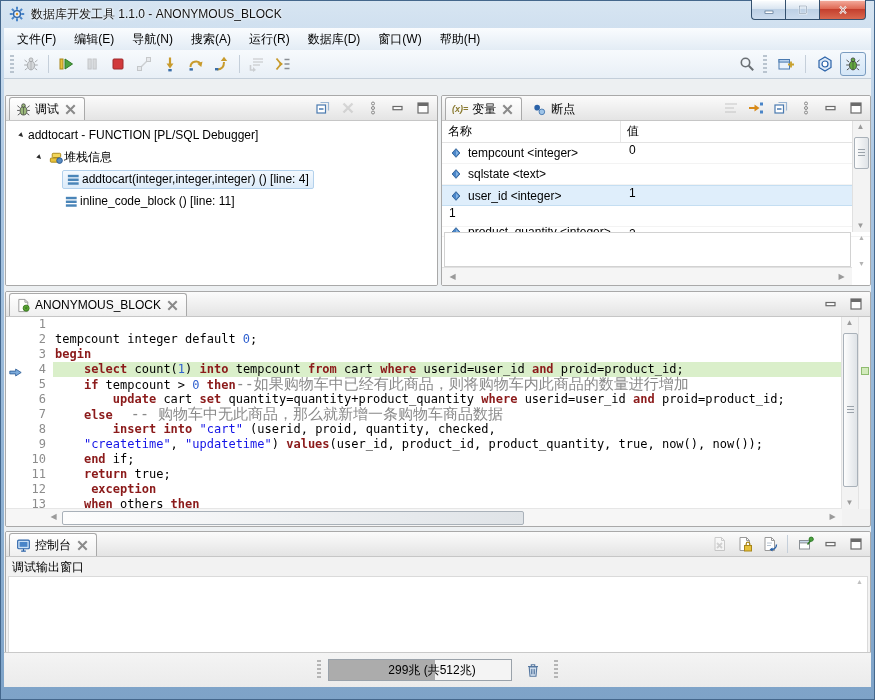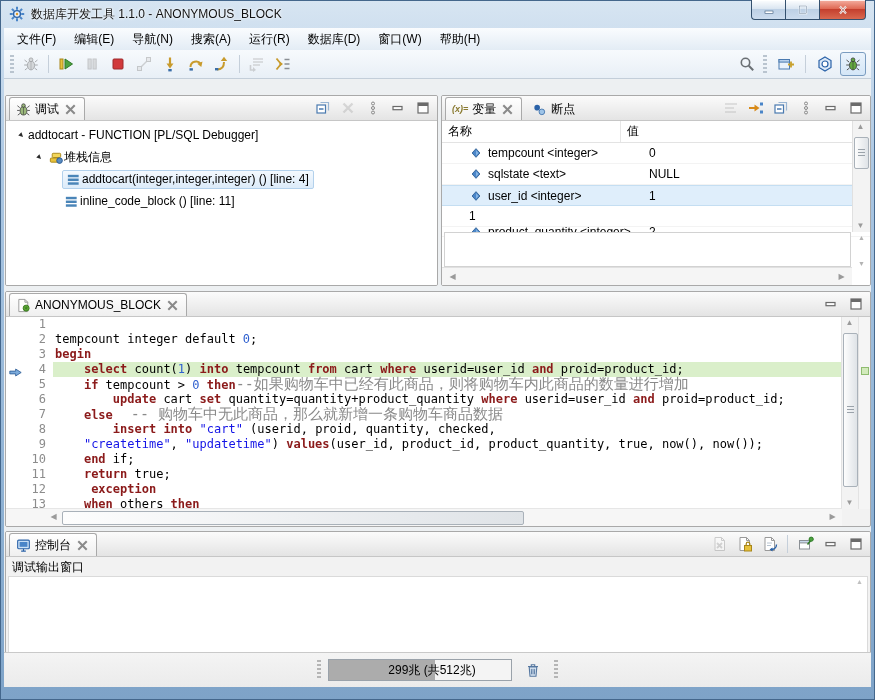--- a/index.html
+++ b/index.html
@@ -57,21 +57,21 @@
   .trow{height:22px;display:flex;align-items:center;white-space:nowrap;}
   .twisty{width:14px;flex:none;display:inline-block;transform:rotate(-45deg);font-size:9px;color:#2a2a2a;text-align:center;}
   .trow .icon{width:18px;flex:none;}
   .trow .icon svg{width:15px;height:15px;}
   .selbox{display:flex;align-items:center;gap:0;padding:1px 4px 1px 1px;border:1px solid #b3d1ec;border-radius:2px;
     background:linear-gradient(#f4f9fe,#dcebf9);}
   
   .vcols{display:flex;height:21px;border-bottom:1px solid #e3e3e3;background:#fff;}
   .vcol-name{width:172px;padding-left:6px;display:flex;align-items:center;border-right:1px solid #e6e6e6;}
   .vcol-val{flex:1;padding-left:6px;display:flex;align-items:center;}
-  .vrow{display:flex;height:20px;border-bottom:1px solid #f3f3f3;align-items:center;padding-left:20px;}
+  .vrow{display:flex;height:20px;border-bottom:1px solid #f3f3f3;}
   .vrow.sel{background:#dfeefb;border-top:1px solid #c4def2;border-bottom:1px solid #c4def2;height:19px;}
   .vrow.partial{height:9px;overflow:hidden;}
   .vname{width:172px;flex:none;display:flex;align-items:center;padding-left:8px;gap:6px;white-space:nowrap;overflow:hidden;}
   .vname .icon svg{width:12px;height:12px;}
   .vval{flex:1;padding-left:7px;white-space:nowrap;}
   .vars-vscroll{position:absolute;top:0px;right:0;width:17px;bottom:53px;background:#f3f3f3;border-left:1px solid #e0e0e0;}
   .vars-detail{position:absolute;left:2px;right:19px;bottom:18px;height:33px;background:#fff;border:1px solid #d2d2d2;}
   .vars-mini{position:absolute;right:1px;bottom:18px;width:15px;height:33px;display:flex;flex-direction:column;justify-content:space-between;align-items:center;color:#b3b3b3;font-size:7px;}
   .vars-hscroll{position:absolute;left:0;right:18px;bottom:0;height:17px;background:#f5f5f5;border-top:1px solid #e0e0e0;display:flex;justify-content:space-between;align-items:center;color:#a8a8a8;font-size:8px;padding:0 3px;}
   .sb-arrow{color:#9a9a9a;font-size:8px;line-height:1;width:15px;text-align:center;}
@@ -491,21 +491,20 @@
           <div class="vrow">
             <div class="vname">
               <span class="icon">
                 <svg viewBox="0 0 16 16">
                   <path d="M8 2.2l5.2 5.8L8 13.8 2.8 8z" fill="#4a85c8" stroke="#1c4f86"></path>
                   <path d="M8 4.2l3.4 3.8L8 11.8z" fill="#9ec8ec" opacity=".7"></path>
                 </svg>
               </span>
               <span>sqlstate &lt;text&gt;</span>
             </div>
-            <div class="vval">NULL</div>
           </div>
           <div class="vrow sel">
             <div class="vname">
               <span class="icon">
                 <svg viewBox="0 0 16 16">
                   <path d="M8 2.2l5.2 5.8L8 13.8 2.8 8z" fill="#4a85c8" stroke="#1c4f86"></path>
                   <path d="M8 4.2l3.4 3.8L8 11.8z" fill="#9ec8ec" opacity=".7"></path>
                 </svg>
               </span>
               <span>user_id &lt;integer&gt;</span>

